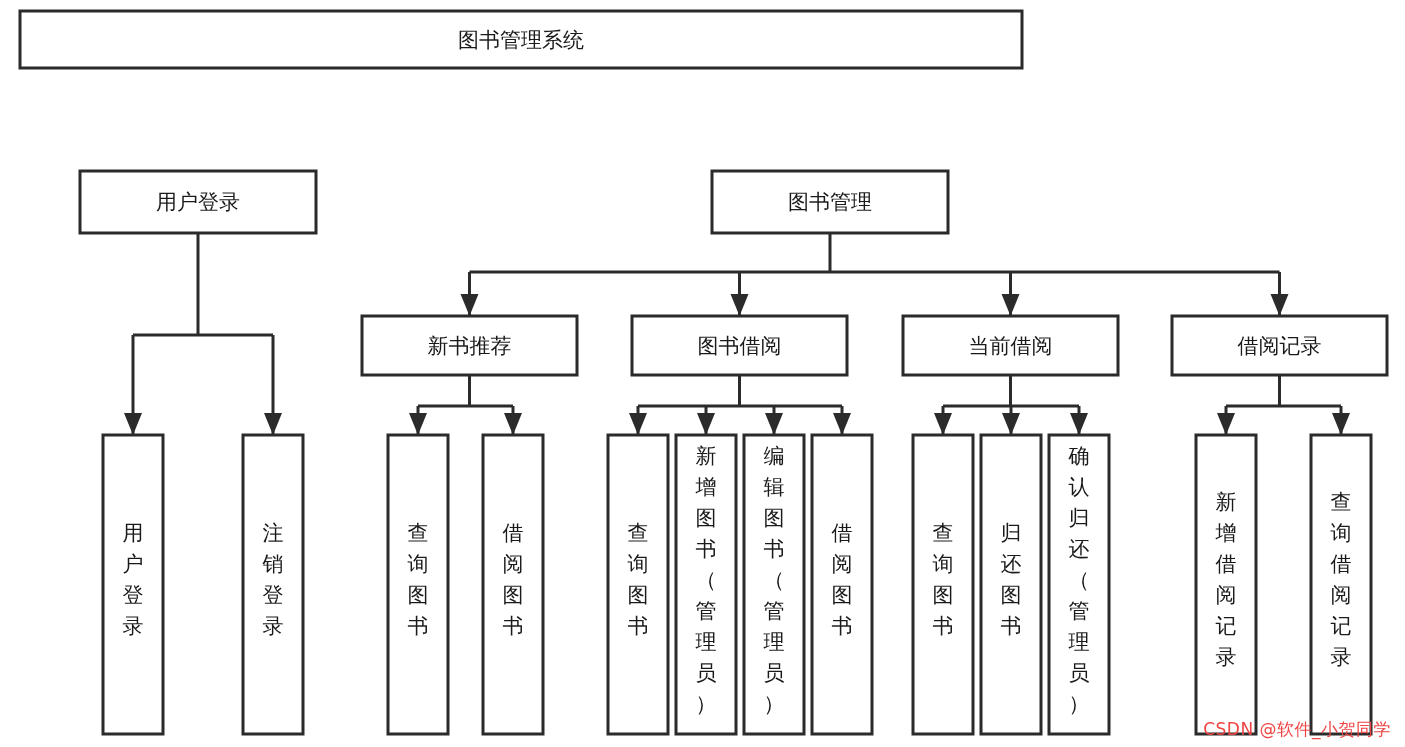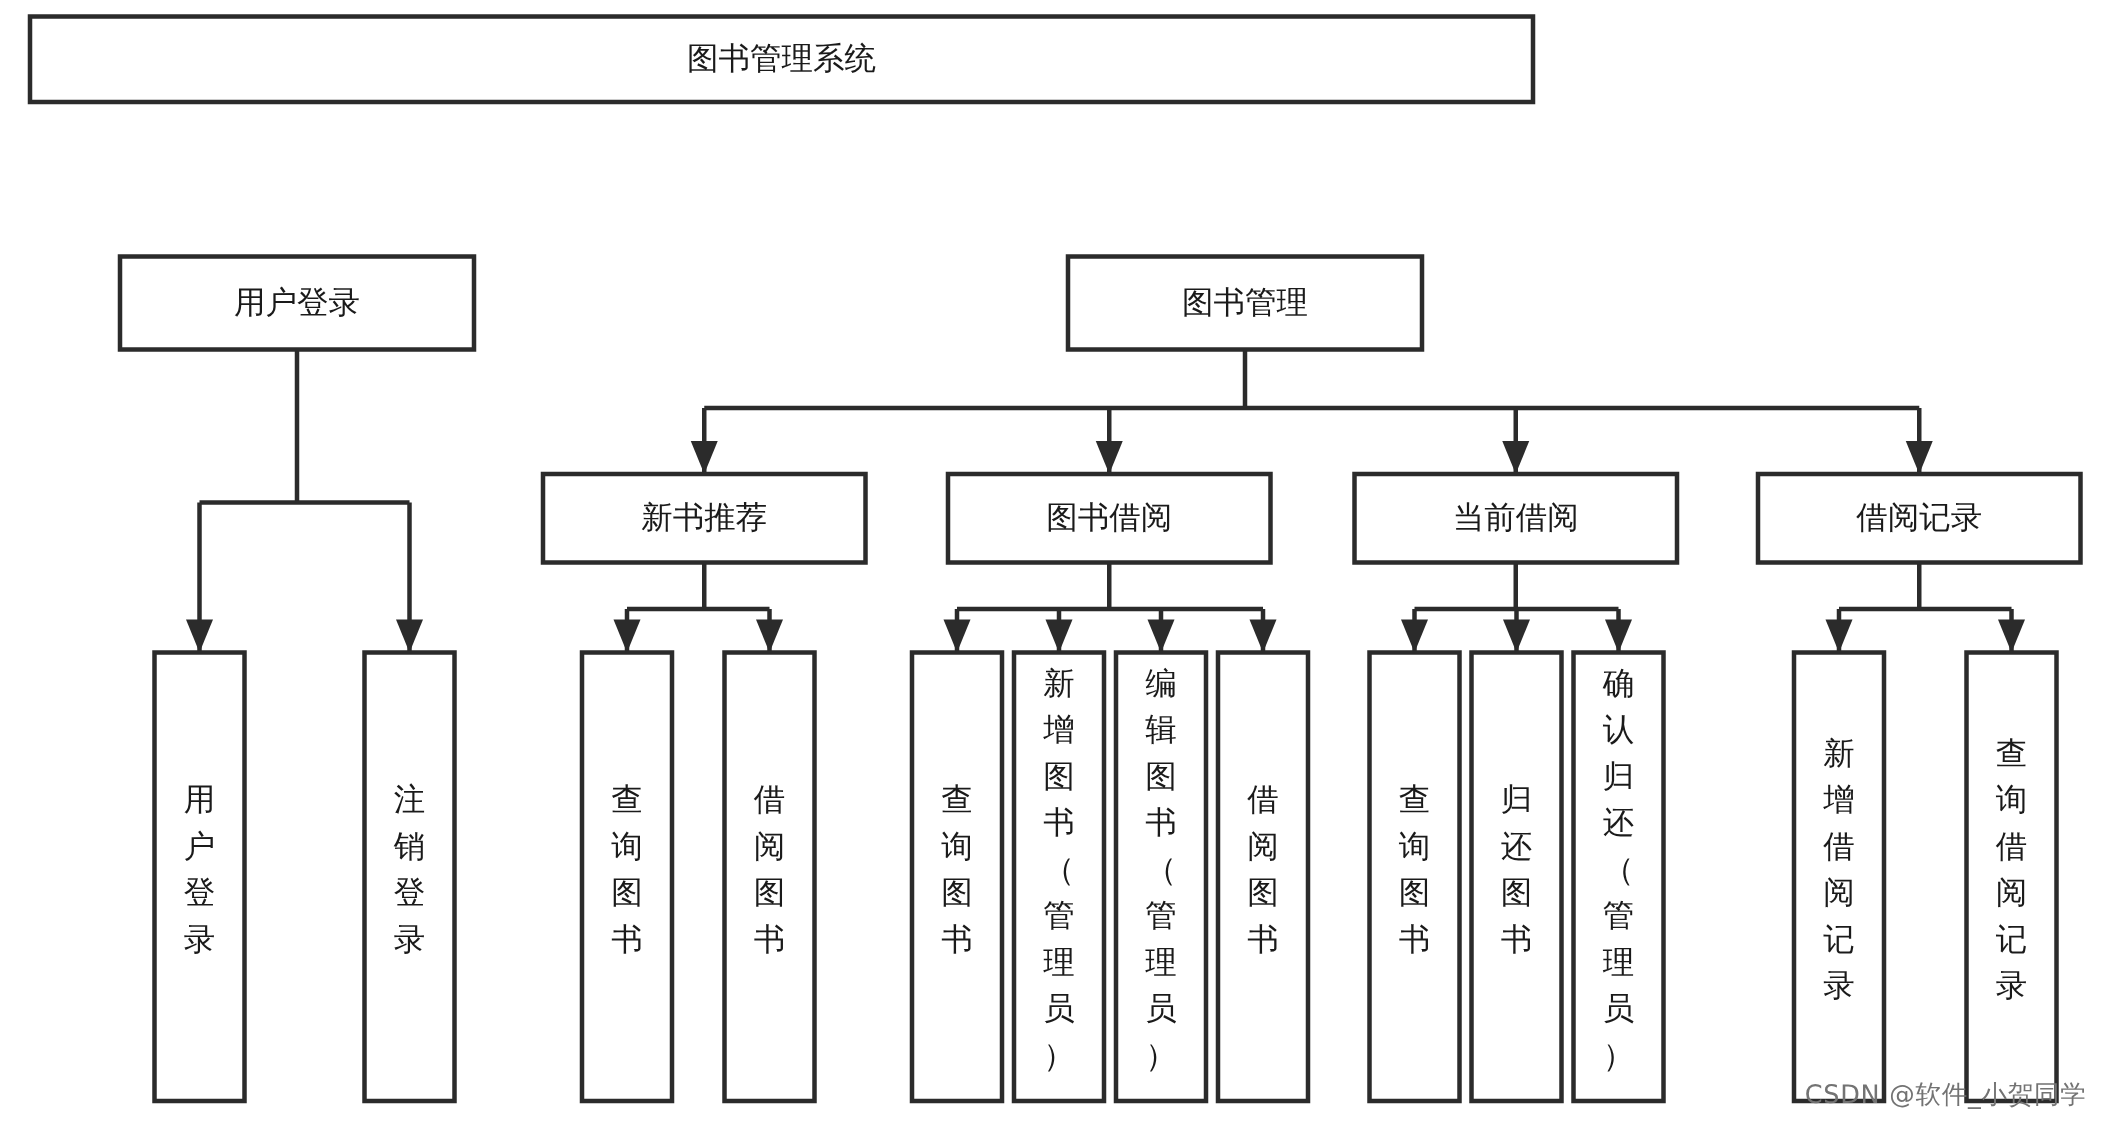--- a/index.html
+++ b/index.html
@@ -55,21 +55,21 @@
     font-family: "DejaVu Sans", "Liberation Sans", sans-serif;
     font-size: 21px;
     text-anchor: middle;
   }
   .watermark-text {
     position: absolute;
     right: 14px;
     bottom: 6px;
     font-family: "DejaVu Sans", "Liberation Sans", sans-serif;
     font-size: 17px;
-    color: #737373;
+    color: #ef4444;
     white-space: nowrap;
     letter-spacing: 0.5px;
     pointer-events: none;
   }
 </style>
 </head>
 <body>
 
 <div id="diagram-root">
   <svg id="flow-svg" viewBox="0 0 1405 747">

